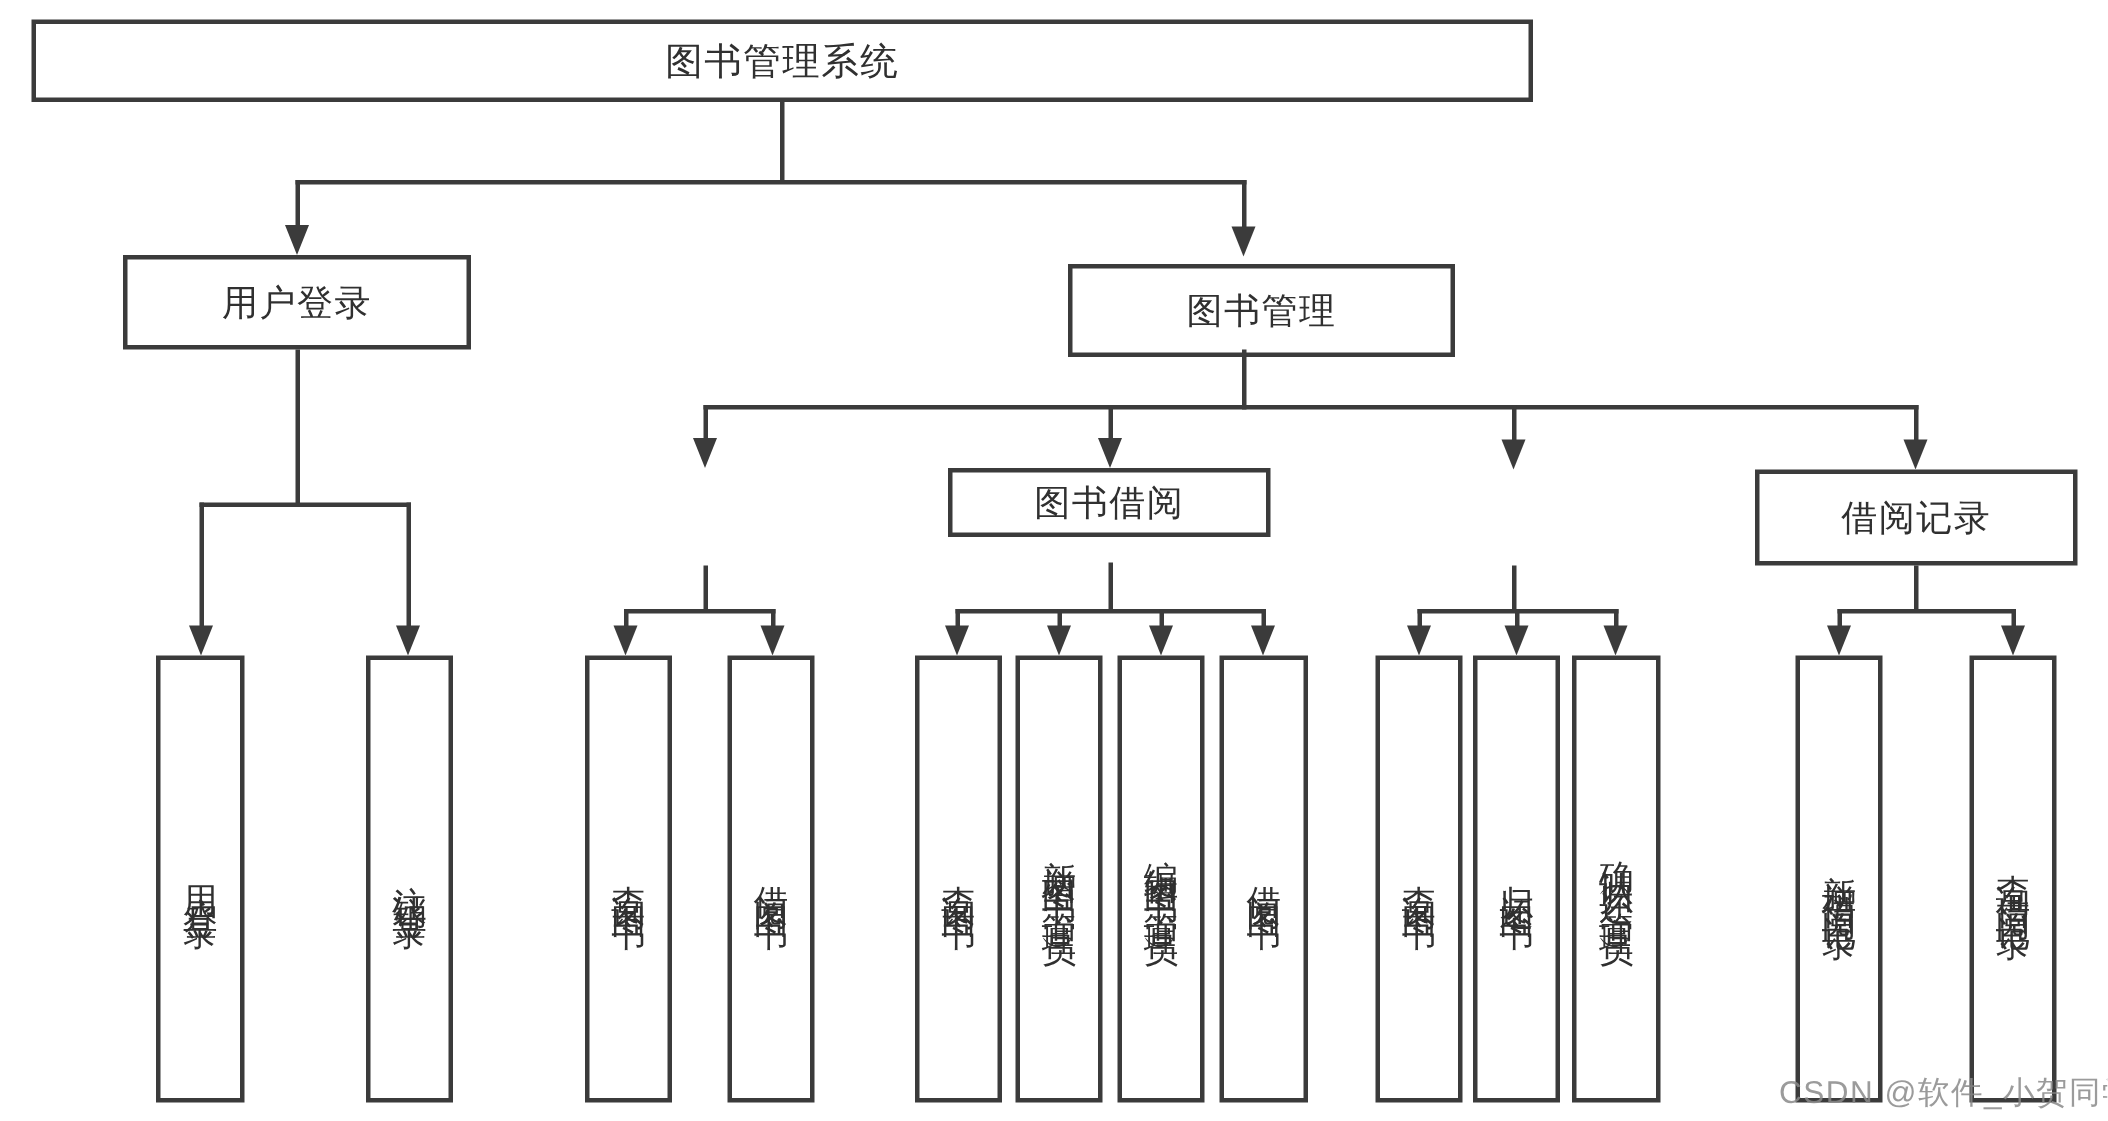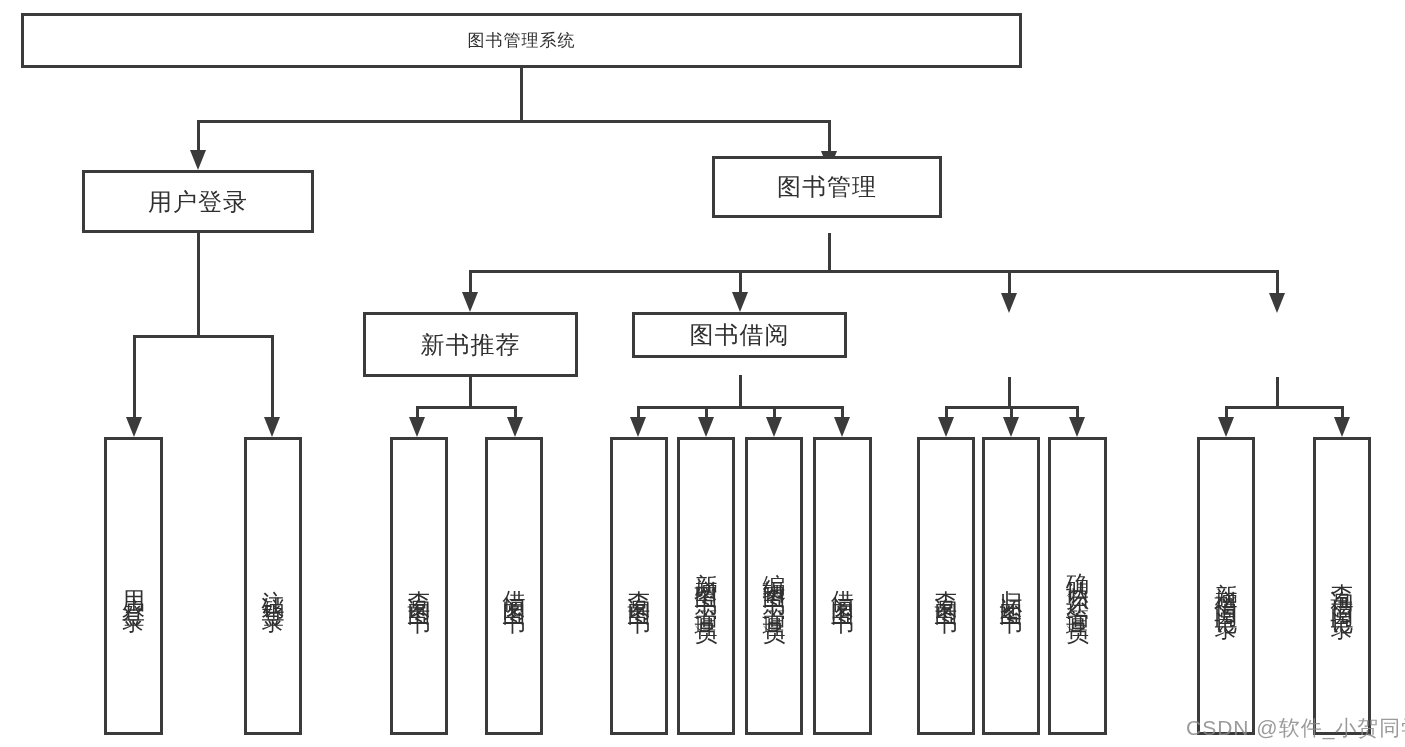--- a/index.html
+++ b/index.html
@@ -20,21 +20,21 @@
     box-sizing:border-box;
     border:3px solid var(--line);
     background:#fff;
     display:flex;
     align-items:center;
     justify-content:center;
     color:var(--text);
     font-size:24px;
     letter-spacing:1px;
   }
-  .root-node{font-size:17px;}
+  .root-node{font-size:25px;}
   .leaf span{
     writing-mode:vertical-rl;
     letter-spacing:7px;
     line-height:1;
     font-size:23px;
   }
   .vl,.hl{position:absolute;background:var(--line);}
   .vl{width:3px;}
   .hl{height:3px;}
   .ah{
@@ -68,21 +68,21 @@
     <div class="hl" style="left:196.5px;top:119.5px;width:634px"></div>
     <div class="vl" style="left:196.5px;top:119.5px;height:32px"></div>
     <div class="ah" style="left:190px;top:150px"></div>
     <div class="vl" style="left:827.5px;top:119.5px;height:32px"></div>
     <div class="ah" style="left:821px;top:151px"></div>
   </div>
 
   <div class="node" style="left:82px;top:170px;width:232px;height:63px">
     <span>用户登录</span>
   </div>
-  <div class="node" style="left:712px;top:156px;width:230px;height:62px">
+  <div class="node" style="left:712px;top:176px;width:258px;height:62px">
     <span>图书管理</span>
   </div>
 
   <div>
     <div class="vl" style="left:196.5px;top:233px;height:104px"></div>
     <div class="hl" style="left:132.5px;top:335px;width:141px"></div>
     <div class="vl" style="left:132.5px;top:335px;height:84px"></div>
     <div class="ah" style="left:126px;top:417px"></div>
     <div class="vl" style="left:270.5px;top:335px;height:84px"></div>
     <div class="ah" style="left:264px;top:417px"></div>
@@ -94,25 +94,25 @@
     <div class="vl" style="left:468.5px;top:270px;height:24px"></div>
     <div class="ah" style="left:462px;top:292px"></div>
     <div class="vl" style="left:738.5px;top:270px;height:24px"></div>
     <div class="ah" style="left:732px;top:292px"></div>
     <div class="vl" style="left:1007.5px;top:270px;height:25px"></div>
     <div class="ah" style="left:1001px;top:293px"></div>
     <div class="vl" style="left:1275.5px;top:270px;height:25px"></div>
     <div class="ah" style="left:1269px;top:293px"></div>
   </div>
 
-  <div class="node" style="left:363px;top:312px;width:215px;height:65px">
-    <span>新书推荐</span>
-  </div>
   <div class="node" style="left:632px;top:312px;width:215px;height:46px">
     <span>图书借阅</span>
+  </div>
+  <div class="node" style="left:1170px;top:313px;width:215px;height:64px">
+    <span>借阅记录</span>
   </div>
 
   <div>
     <div class="vl" style="left:468.5px;top:377px;height:31px"></div>
     <div class="hl" style="left:415.5px;top:406px;width:101px"></div>
     <div class="vl" style="left:415.5px;top:406px;height:12px"></div>
     <div class="ah" style="left:409px;top:417px"></div>
     <div class="vl" style="left:513.5px;top:406px;height:12px"></div>
     <div class="ah" style="left:507px;top:417px"></div>
   </div>

